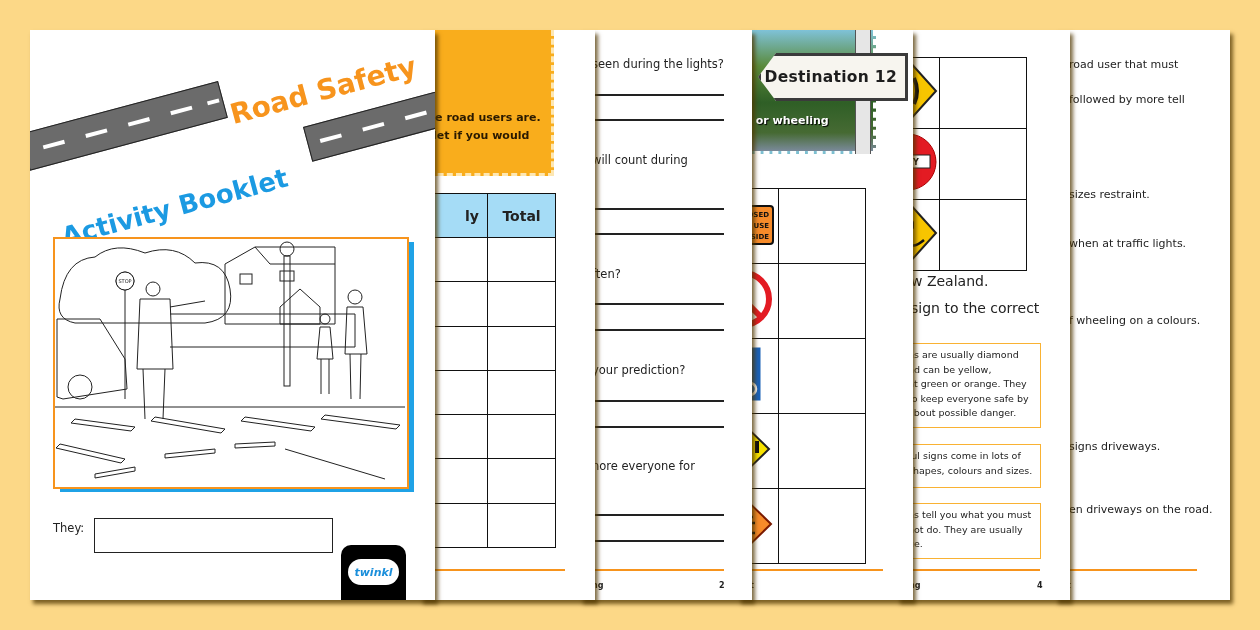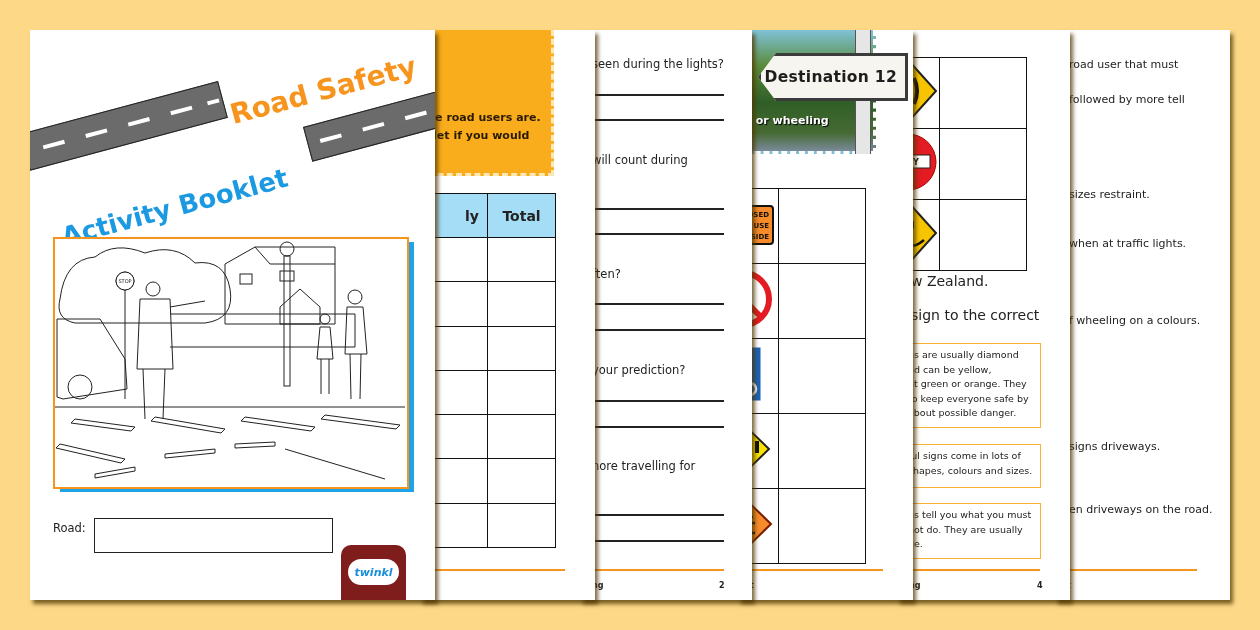--- a/index.html
+++ b/index.html
@@ -255,21 +255,21 @@
     position: absolute;
     left: 64px; top: 488px;
     width: 239px; height: 35px;
     border: 1.5px solid #222;
     background: #fff;
   }
   .twinkl {
     position: absolute;
     left: 311px; top: 515px;
     width: 65px; height: 60px;
-    background: #7f1d1d;
+    background: #000000;
     border-radius: 10px 10px 0 0;
     text-align: center;
   }
   .twinkl .cloud {
     position: absolute;
     left: 7px; top: 14px;
     width: 51px; height: 26px;
     background: #fff;
     border-radius: 14px;
     display: flex; align-items: center; justify-content: center;
@@ -323,21 +323,21 @@
           <polygon points="30,2 58,33 30,64 2,33" fill="#f7c500" stroke="#222" stroke-width="2"></polygon>
           <rect x="20" y="20" width="16" height="10" rx="3" fill="#111"></rect>
           <path d="M16,40 Q26,34 30,42 T46,40" stroke="#111" stroke-width="2.5" fill="none"></path>
         </svg>
       </td>
       <td class="blank"></td>
     </tr>
   </tbody>
     </table>
   <div class="txt" style="left:14px;top:243px">w Zealand.</div>
-  <div class="txt" style="left:14px;top:277px">sign to the correct</div>
+  <div class="txt" style="left:14px;top:270px">sign to the correct</div>
 
   <div class="infobox" style="top:313px;height:85px">
     <div>ns are usually diamond</div>
     <div>nd can be yellow,</div>
     <div>nt green or orange. They</div>
     <div>to keep everyone safe by</div>
     <div>about possible danger.</div>
   </div>
   <div class="infobox" style="top:414px;height:44px">
     <div>ful signs come in lots of</div>
@@ -430,21 +430,21 @@
   <div class="rule" style="top:89px"></div>
   <div class="q" style="top:123px">will count during</div>
   <div class="rule" style="top:178px"></div>
   <div class="rule" style="top:203px"></div>
   <div class="q" style="top:237px">ften?</div>
   <div class="rule" style="top:273px"></div>
   <div class="rule" style="top:299px"></div>
   <div class="q" style="top:333px">your prediction?</div>
   <div class="rule" style="top:370px"></div>
   <div class="rule" style="top:396px"></div>
-  <div class="q" style="top:429px">nore travelling for</div>
+  <div class="q" style="top:429px">nore everyone for</div>
   <div class="rule" style="top:484px"></div>
   <div class="rule" style="top:510px"></div>
   <div class="footer-rule" style="left:0;width:144px"></div>
   <div class="footer-text" style="left:12px">ng</div>
   <div class="footer-num" style="left:139px">2</div>
 </div>
 
 <div class="page p2">
   <div class="orange-box">
     <div class="ob-title">l</div>
@@ -554,19 +554,19 @@
         <path d="M110,215 L160,210 L160,214 L110,219Z"></path>
         <path d="M180,205 L220,203 L220,207 L180,209Z"></path>
         <path d="M230,210 L330,240"></path>
         <path d="M40,235 L80,228 L80,232 L40,239Z"></path>
       </g>
       <circle cx="70" cy="42" r="9" fill="#fff" stroke="#222"></circle>
       <text x="70" y="44" font-size="5" text-anchor="middle" fill="#222" font-family="DejaVu Sans, sans-serif">STOP</text>
     </svg>
   </div>
 
-  <div class="name-label">Road:</div>
+  <div class="name-label">They:</div>
   <div class="name-field"></div>
 
   <div class="twinkl">
     <div class="cloud">twinkl</div>
   </div>
 </div>
 
 </body></html>

